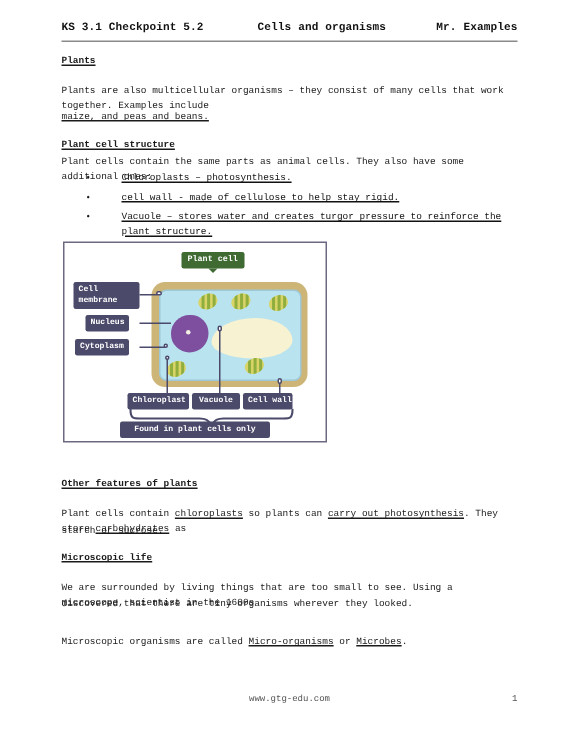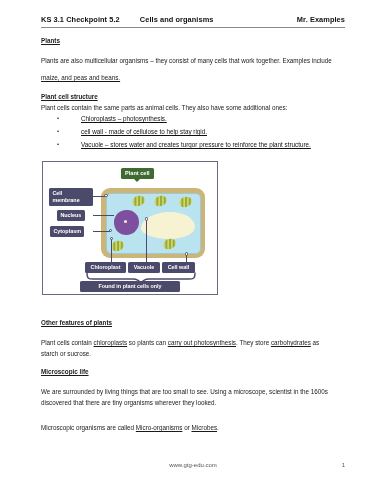--- a/index.html
+++ b/index.html
@@ -14,36 +14,37 @@
     font-family: "Liberation Sans", sans-serif;
     color: #111111;
     overflow: hidden;
   }
   .page {
     position: absolute;
     left: 0; top: 0;
     width: 320px;
     height: 500px;
     padding: 0;
+    font-family: Liberation Mono, monospace;
   }
 
   
   .doc-header {
     position: absolute;
     left: 41px;
     top: 15px;
     width: 304px;
     display: flex;
     justify-content: space-between;
     align-items: baseline;
     font-size: 7.4px;
     font-weight: bold;
     letter-spacing: 0.01em;
   }
-  .doc-header .mid { margin-left: 20px; }
+  .doc-header .mid { margin-left: 36px; }
   .doc-header .right { margin-left: auto; }
   .header-rule {
     position: absolute;
     left: 41px;
     top: 27px;
     width: 304px;
     height: 1px;
     background: #8a8a8a;
   }
 

